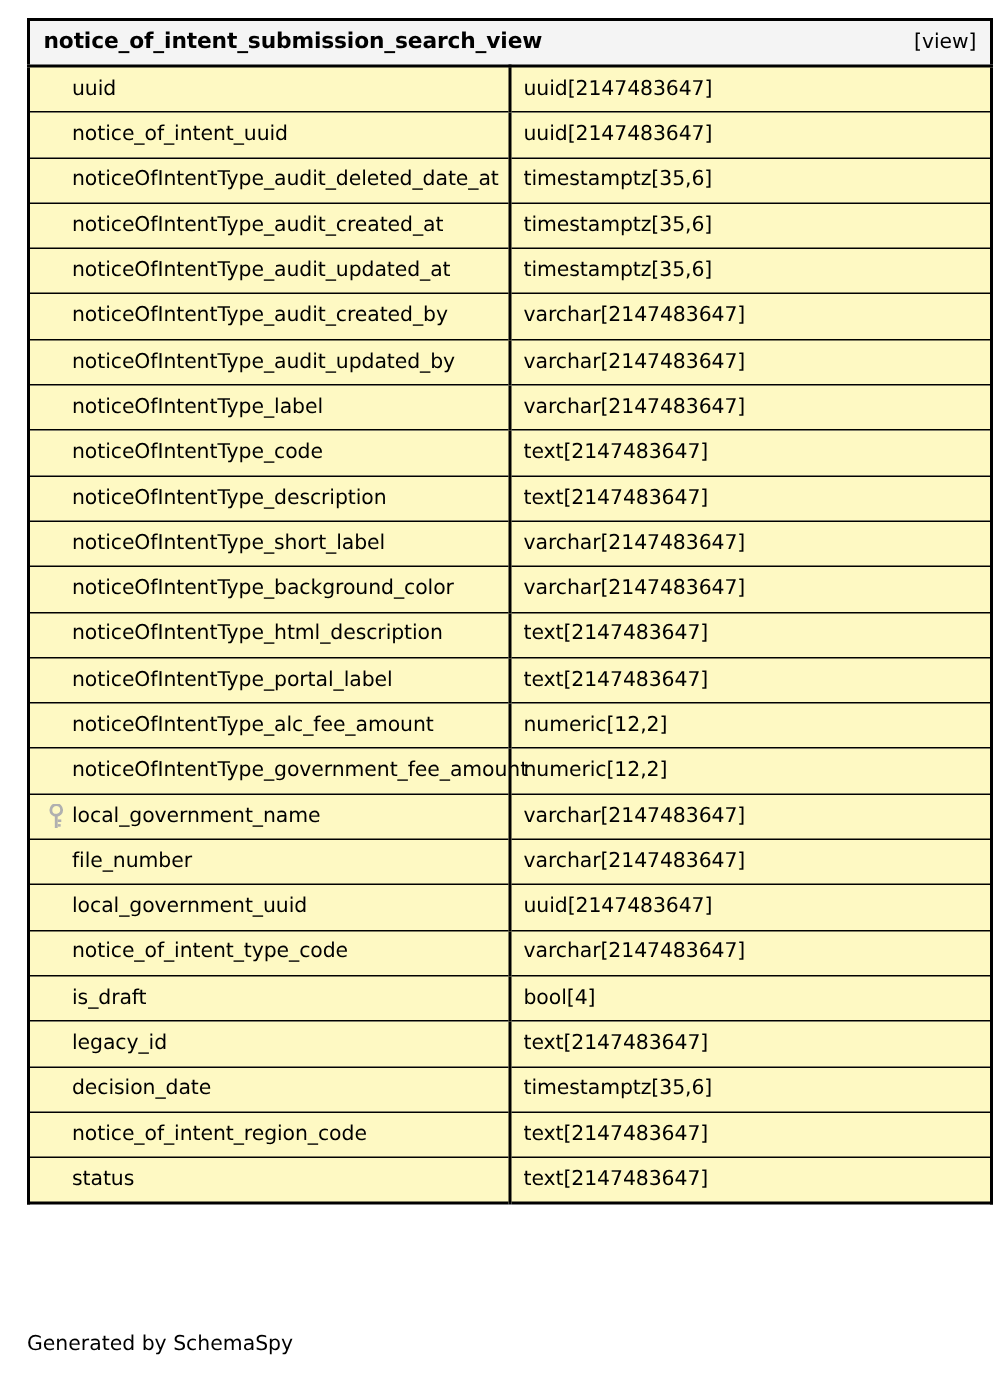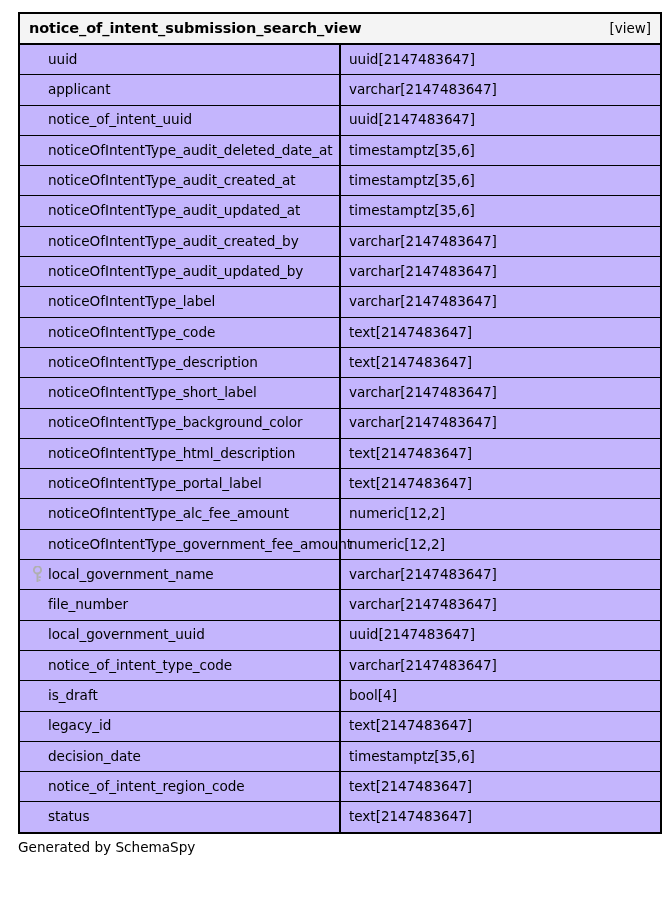--- a/index.html
+++ b/index.html
@@ -63,21 +63,21 @@
     font-weight: normal;
     white-space: nowrap;
     line-height: 1;
   }
 
   
   tr.column-row td {
     border-top: 1.6px solid #000000;
     padding: 0;
     height: 29.3px;
-    background: #c4b5fd;
+    background: #fef9c3;
   }
   tr.column-row:first-of-type td {
     border-top: none;
   }
 
   td.col-name-cell {
     width: 460px;
     border-right: 2.2px solid #000000;
   }
   td.col-type-cell {
@@ -121,21 +121,21 @@
 
   
   .key-icon svg {
     display: block;
   }
 
   
   #footer-note {
     position: absolute;
     left: 18px;
-    top: 841px;
+    top: 890px;
     font-size: 13.6px;
     line-height: 1;
     color: #000000;
     white-space: nowrap;
   }
 </style>
 </head>
 <body>
 
 <div id="diagram-wrap">
@@ -161,33 +161,20 @@
           <td class="col-type-cell">
             <div class="type-inner">
               <span class="type-label">uuid[2147483647]</span>
             </div>
           </td>
         </tr>
         <tr class="column-row">
           <td class="col-name-cell">
             <div class="name-inner">
               <span class="key-slot"></span>
-              <span class="col-label">applicant</span>
-            </div>
-          </td>
-          <td class="col-type-cell">
-            <div class="type-inner">
-              <span class="type-label">varchar[2147483647]</span>
-            </div>
-          </td>
-        </tr>
-        <tr class="column-row">
-          <td class="col-name-cell">
-            <div class="name-inner">
-              <span class="key-slot"></span>
               <span class="col-label">notice_of_intent_uuid</span>
             </div>
           </td>
           <td class="col-type-cell">
             <div class="type-inner">
               <span class="type-label">uuid[2147483647]</span>
             </div>
           </td>
         </tr>
         <tr class="column-row">

